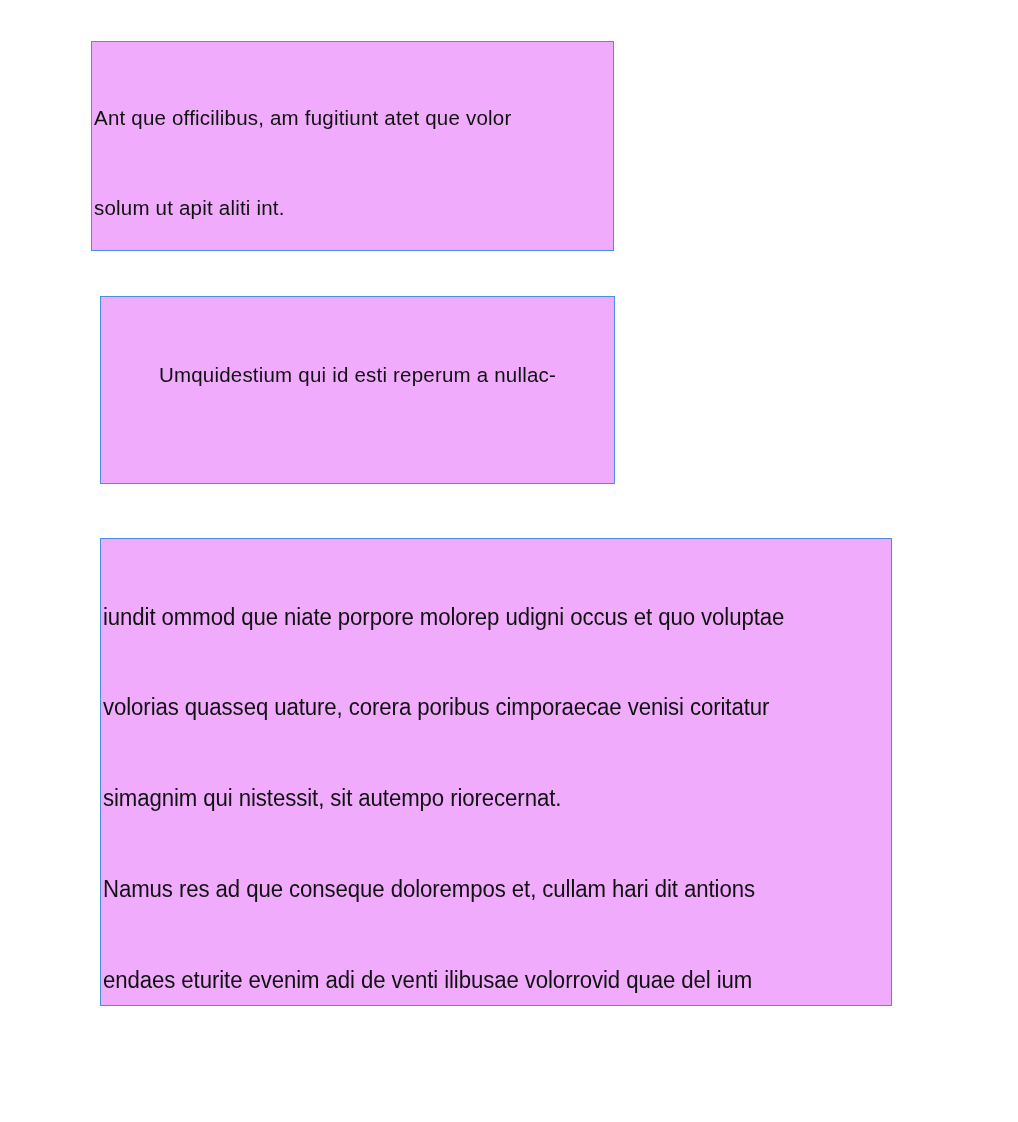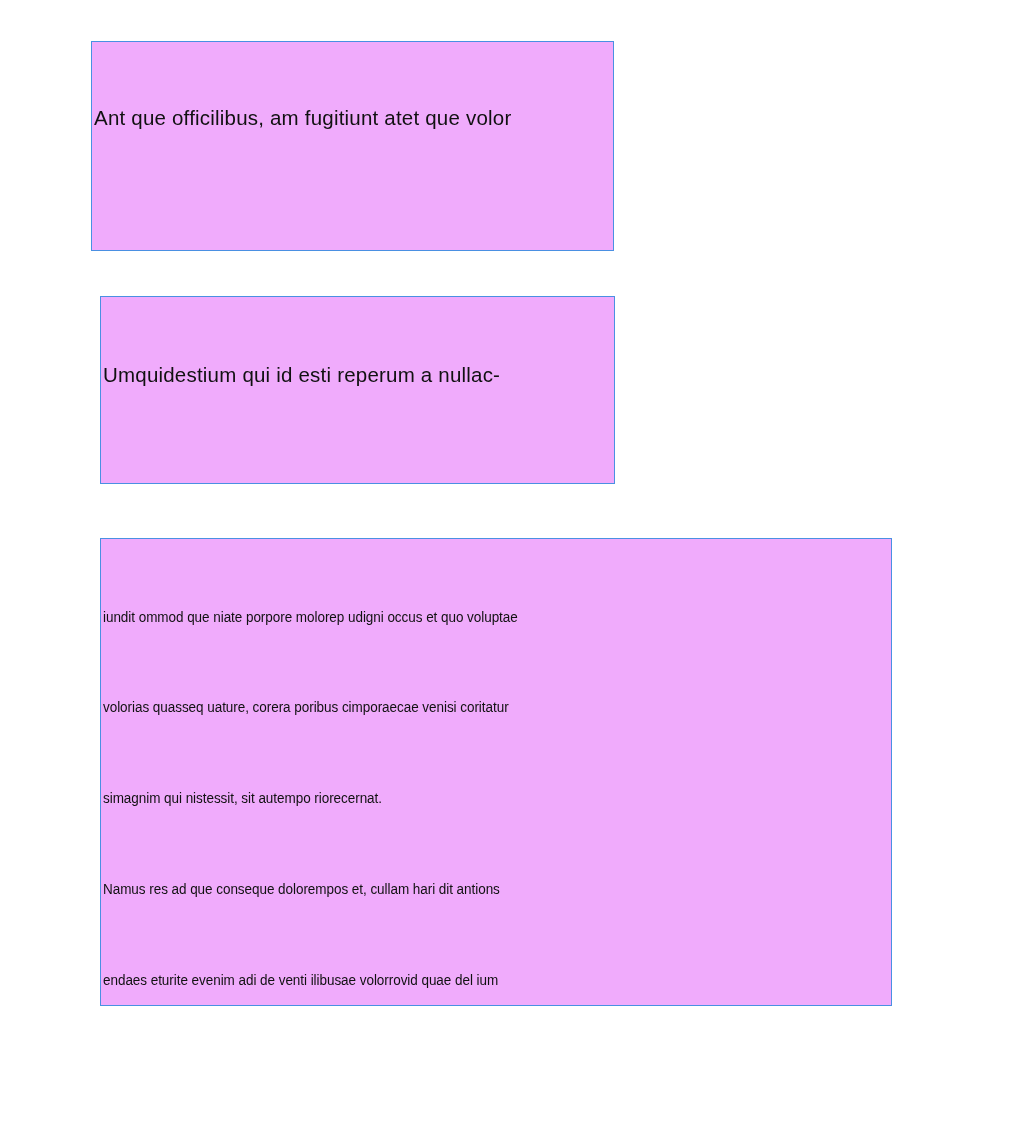--- a/index.html
+++ b/index.html
@@ -54,46 +54,48 @@
   
   #frame-2 {
     left: 100px;
     top: 296px;
     width: 515px;
     height: 188px;
     padding: 2px 2px 0 2px;
     font-size: 20.5px;
     line-height: 30.6px;
     letter-spacing: 0.01em;
+    text-align: center;
   }
 
   
   #frame-3 {
     left: 100px;
     top: 538px;
     width: 792px;
     height: 468px;
     padding: 2px 2px 8px 2px;
-    font-size: 14px;
+    font-size: 23px;
     line-height: 30.3px;
     letter-spacing: -0.004em;
     font-stretch: semi-condensed;
   }
   #frame-3 .line {
     transform: scaleX(0.965);
     transform-origin: left center;
   }
 </style>
 </head>
 <body>
 
 <div class="page">
 
   <div class="text-frame" id="frame-1">
     <span class="line">Ant que officilibus, am fugitiunt atet que volor</span>
+    <span class="line">solum ut apit aliti int.</span>
     
     
     
     
     
   </div>
 
   <div class="text-frame" id="frame-2">
     <span class="line">Umquidestium qui id esti reperum a nullac-</span>
     

